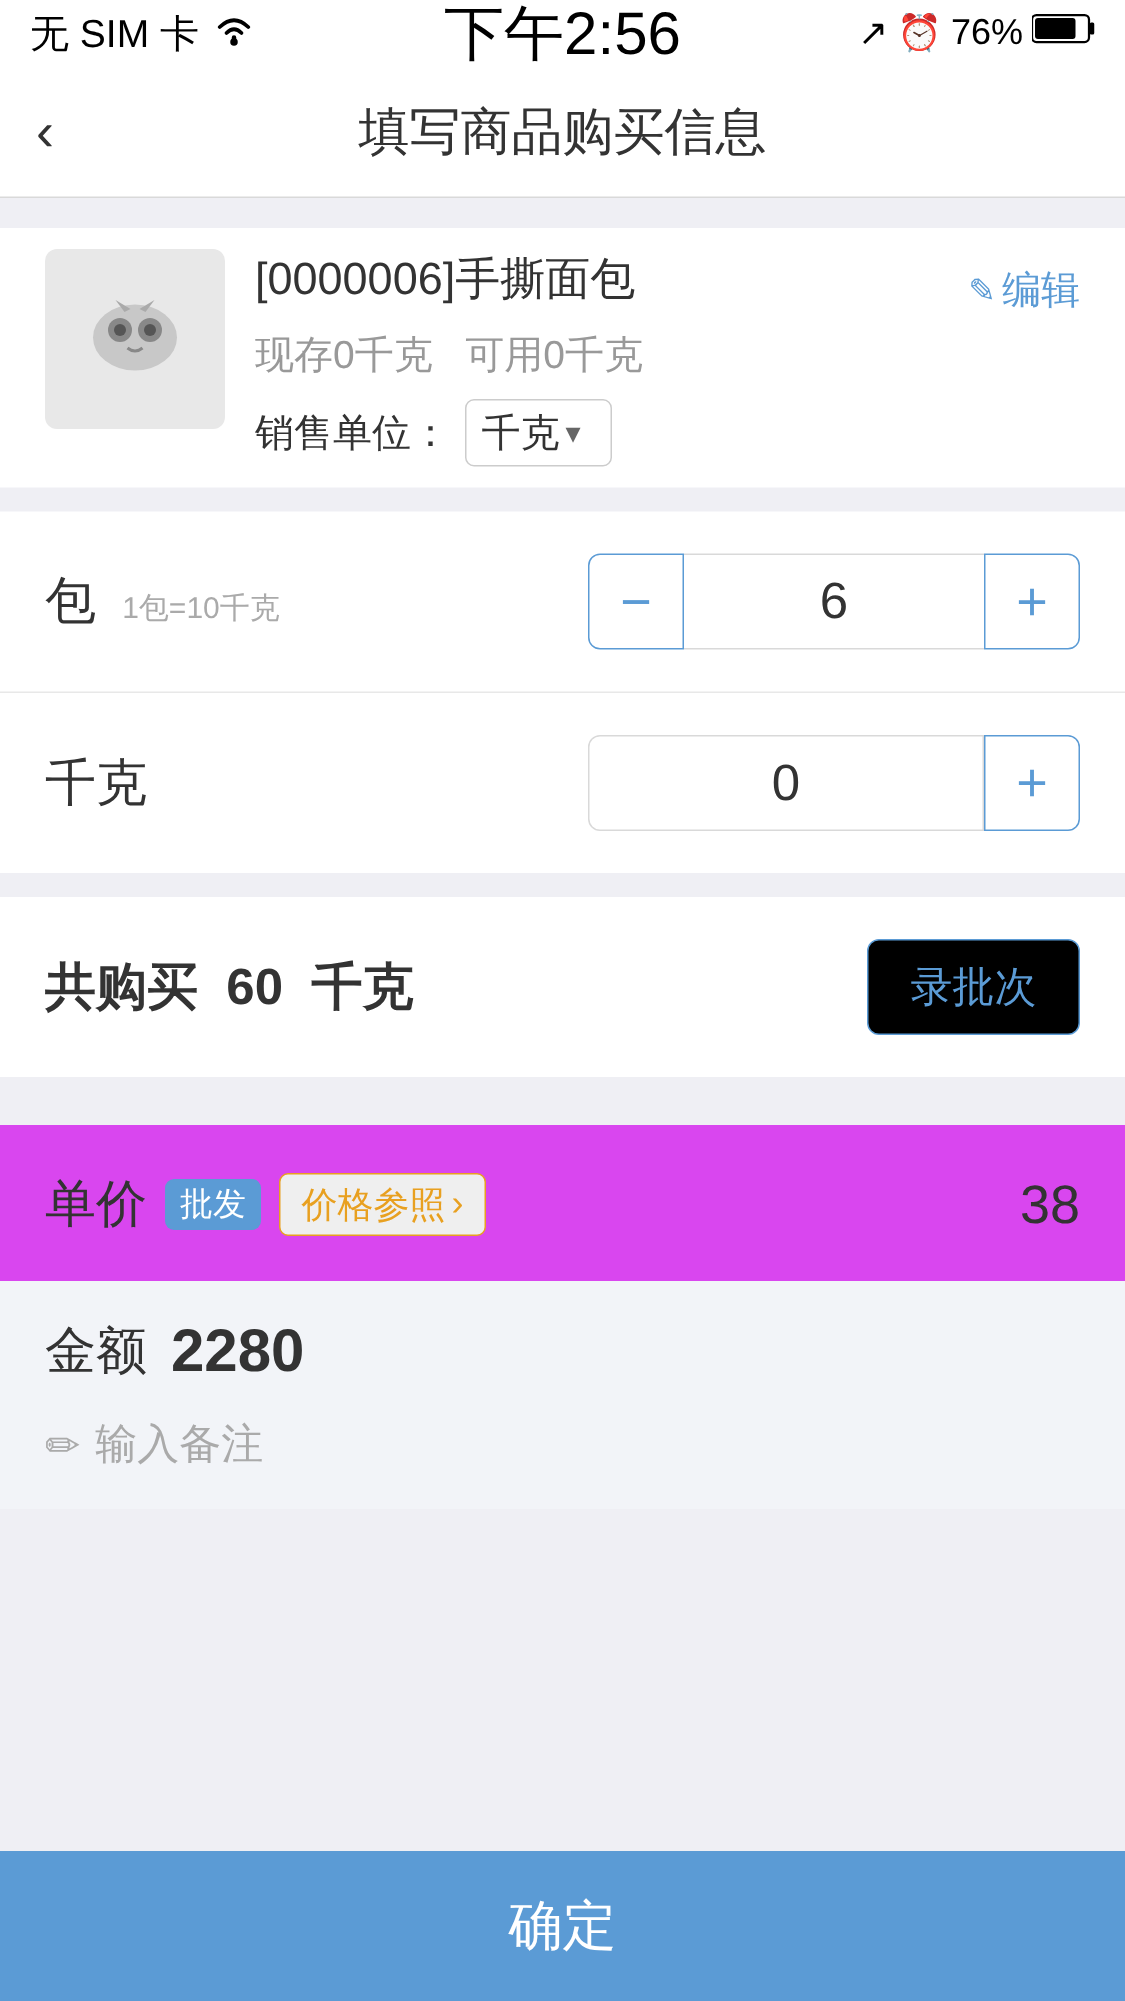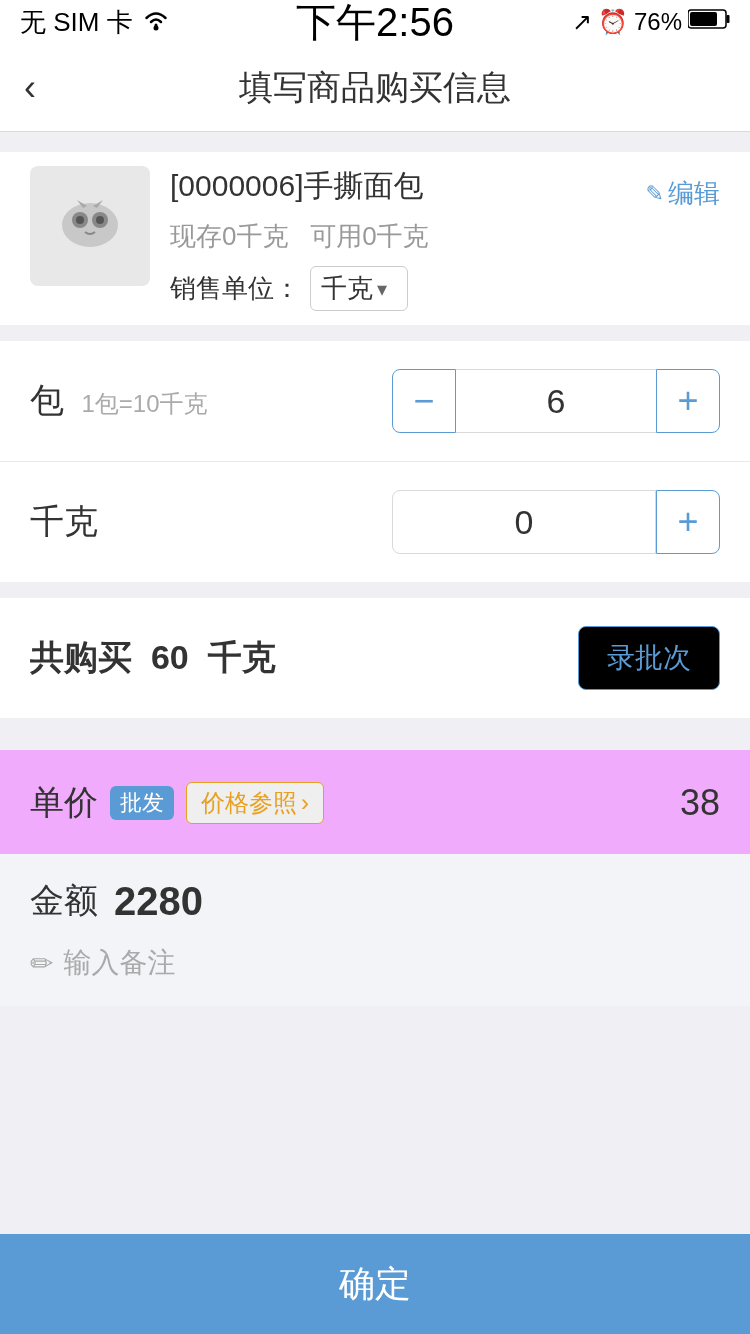--- a/index.html
+++ b/index.html
@@ -135,21 +135,21 @@
       align-items: center;
       padding: 28px 30px;
       border-bottom: 1px solid #e8e8e8;
     }
     .input-label {
       font-size: 34px;
       color: #333;
       flex: 1;
     }
     .input-sublabel {
-      font-size: 24px;
+      font-size: 20px;
       color: #aaa;
       margin-left: 8px;
     }
     .quantity-control {
       display: flex;
       align-items: center;
       gap: 0;
     }
     .qty-btn {
       width: 64px;
@@ -211,21 +211,21 @@
       border-radius: 8px;
       padding: 12px 28px;
       font-size: 28px;
       color: #5b9bd5;
       background: #000000;
       cursor: pointer;
     }
 
     
     .price-section {
-      background: #f0abfc;
+      background: #d946ef;
       padding: 30px 30px 26px;
       margin-top: 16px;
     }
     .price-row {
       display: flex;
       align-items: center;
       justify-content: space-between;
     }
     .price-label-group {
       display: flex;

